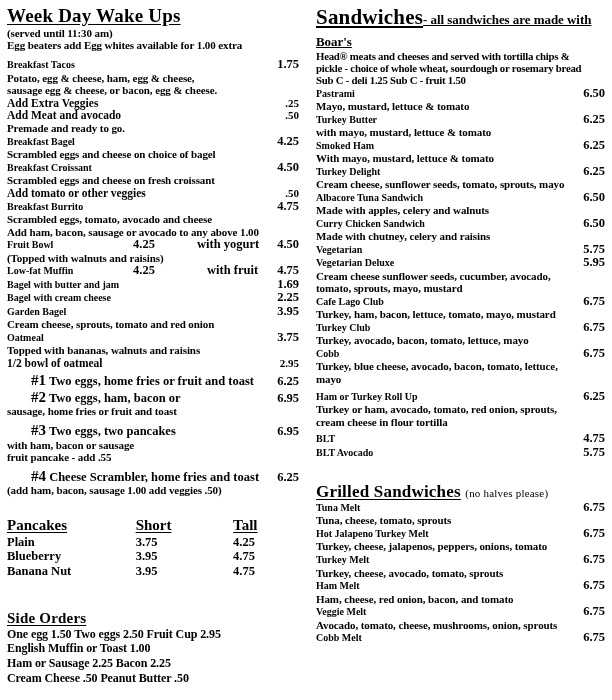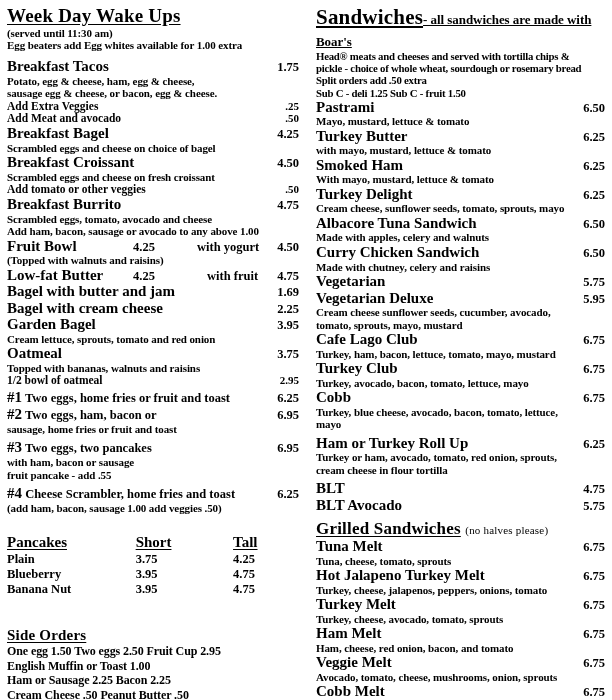--- a/index.html
+++ b/index.html
@@ -36,21 +36,21 @@
     letter-spacing: .2px;
     margin: 0;
     line-height: 1.05;
   }
   .section-head .u {
     text-decoration: underline;
     text-underline-offset: 2px;
   }
   .head-wakeups { font-size: 19px; padding-bottom: 1px; }
   .head-sandwiches { font-size: 21px; }
-  .head-grilled { font-size: 17px; margin-top: 3px; }
+  .head-grilled { font-size: 17px; margin-top: 20px; }
   .head-side { font-size: 15px; margin-top: 12px; }
 
   .head-note {
     font-weight: bold;
     font-size: 13px;
     letter-spacing: -0.05px;
     text-decoration: underline;
   }
   .head-note-sm {
     font-weight: normal;
@@ -75,21 +75,21 @@
 
   
   .row {
     display: flex;
     align-items: baseline;
     justify-content: space-between;
     line-height: 1.08;
   }
   .row .name {
     font-weight: bold;
-    font-size: 15px;
+    font-size: 10px;
     white-space: nowrap;
   }
   .row .price {
     font-weight: bold;
     font-size: 12.5px;
     white-space: nowrap;
     padding-left: 6px;
   }
   .row.small .name { font-size: 11.5px; }
   .row.small .price { font-size: 11px; }
@@ -110,21 +110,21 @@
   .row.dual .p2 {
     font-weight: bold;
     font-size: 12.5px;
     margin-left: auto;
   }
   .row.dual.granola .name { min-width: 126px; }
   .row.dual.granola .p1 { min-width: 74px; }
 
   
   .numrow { display: flex; justify-content: space-between; align-items: baseline; line-height: 1.1; }
-  .numrow .txt { font-size: 12.5px; font-weight: bold; }
+  .numrow .txt { font-size: 12.5px; font-weight: bold; margin-left: 24px; }
   .numrow .txt .hash { font-size: 15px; font-weight: bold; }
   .numrow .price { font-size: 12.5px; font-weight: bold; }
 
   
   .pk-table { width: 100%; border-collapse: collapse; }
   .pk-table th, .pk-table td {
     text-align: left;
     font-weight: bold;
     padding: 0;
     line-height: 1.18;
@@ -172,20 +172,21 @@
     <div class="sub">Potato, egg &amp; cheese, ham, egg &amp; cheese,</div>
     <div class="sub">sausage egg &amp; cheese, or bacon, egg &amp; cheese.</div>
     <div class="row small">
       <span class="name">Add Extra Veggies</span>
       <span class="price">.25</span>
     </div>
     <div class="row small">
       <span class="name">Add Meat and avocado</span>
       <span class="price">.50</span>
     </div>
+    <div class="sub">Premade and ready to go.</div>
 
     <div class="row">
       <span class="name">Breakfast Bagel</span>
       <span class="price">4.25</span>
     </div>
     <div class="sub">Scrambled eggs and cheese on choice of bagel</div>
 
     <div class="row">
       <span class="name">Breakfast Croissant</span>
       <span class="price">4.50</span>
@@ -205,39 +206,39 @@
 
     <div class="row dual">
       <span class="name">Fruit Bowl</span>
       <span class="p1">4.25</span>
       <span class="lbl">with yogurt</span>
       <span class="p2">4.50</span>
     </div>
     <div class="sub">(Topped with walnuts and raisins)</div>
 
     <div class="row dual granola">
-      <span class="name">Low-fat Butter</span>
+      <span class="name">Low-fat Muffin</span>
       <span class="p1">4.25</span>
       <span class="lbl">with fruit</span>
       <span class="p2">4.75</span>
     </div>
 
     <div class="row">
       <span class="name">Bagel with butter and jam</span>
       <span class="price">1.69</span>
     </div>
     <div class="row">
       <span class="name">Bagel with cream cheese</span>
       <span class="price">2.25</span>
     </div>
     <div class="row">
       <span class="name">Garden Bagel</span>
       <span class="price">3.95</span>
     </div>
-    <div class="sub">Cream lettuce, sprouts, tomato and red onion</div>
+    <div class="sub">Cream cheese, sprouts, tomato and red onion</div>
 
     <div class="row">
       <span class="name">Oatmeal</span>
       <span class="price">3.75</span>
     </div>
     <div class="sub">Topped with bananas, walnuts and raisins</div>
     <div class="row small">
       <span class="name">1/2 bowl of oatmeal</span>
       <span class="price">2.95</span>
     </div>
@@ -331,21 +332,20 @@
 
   </div>
 
   <div class="col col-right">
 
     <div class="section-head head-sandwiches">
       <span class="u">Sandwiches</span><span class="head-note">- all sandwiches are made with Boar's</span>
     </div>
     <div class="note-block">Head® meats and cheeses and served with tortilla chips &amp;</div>
     <div class="note-block">pickle - choice of whole wheat, sourdough or rosemary bread</div>
-    <div class="note-block">Split orders add .50 extra</div>
     <div class="note-block">Sub C - deli  1.25        Sub C - fruit  1.50</div>
 
     <div class="row">
       <span class="name">Pastrami</span>
       <span class="price">6.50</span>
     </div>
     <div class="sub">Mayo, mustard, lettuce &amp; tomato</div>
 
     <div class="row">
       <span class="name">Turkey Butter</span>

